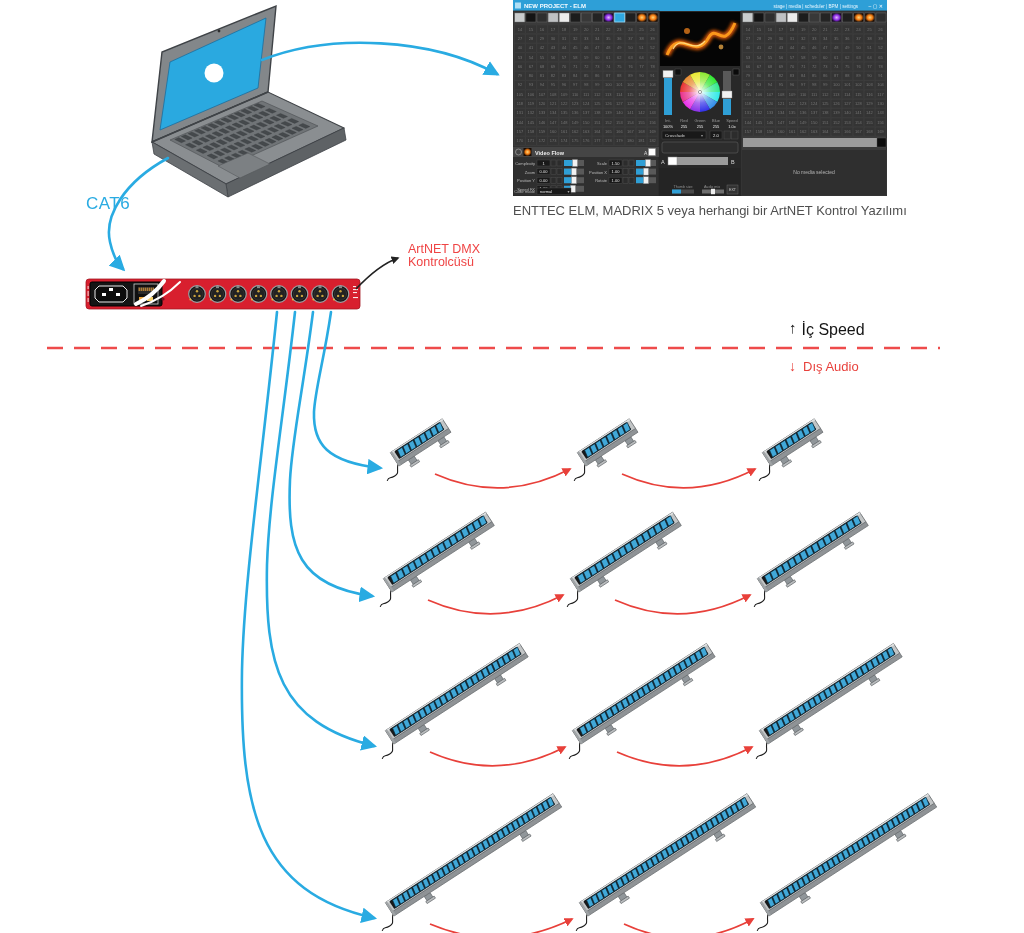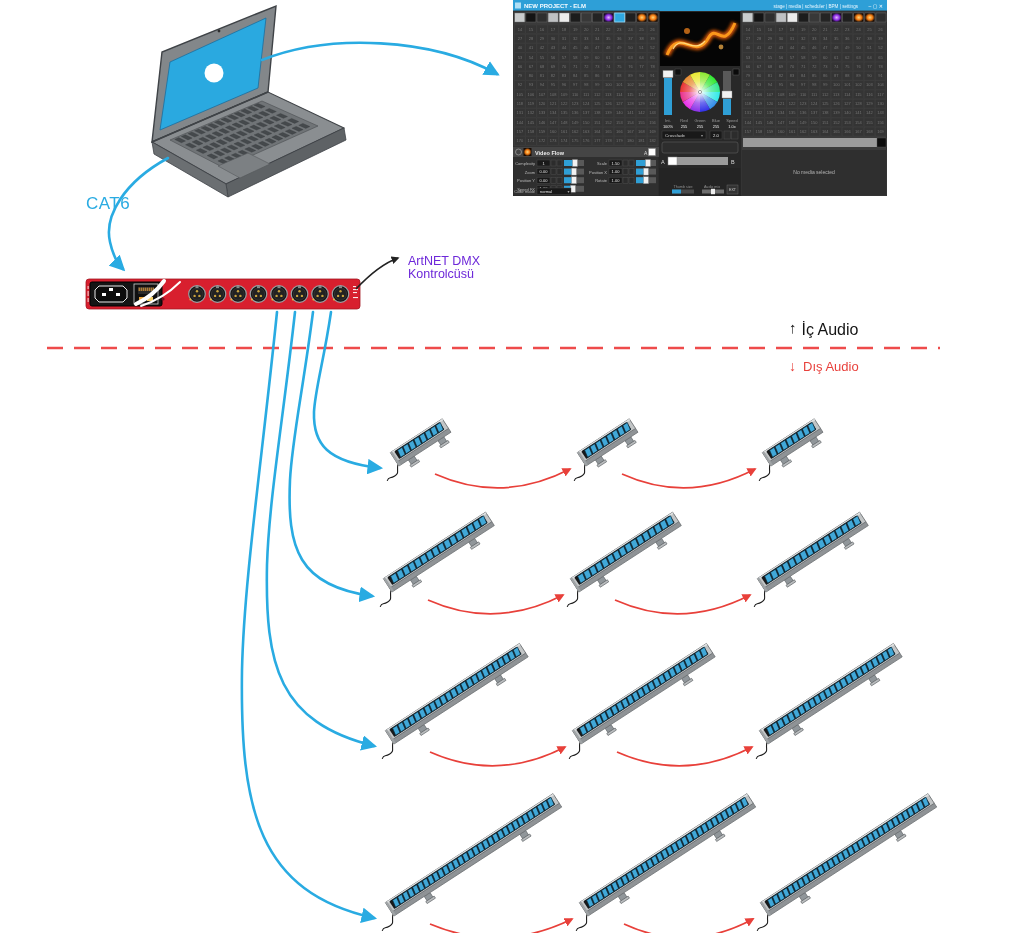--- a/index.html
+++ b/index.html
@@ -3,21 +3,21 @@
 <meta charset="utf-8">
 <style>
   html,body{margin:0;padding:0;background:#fff;}
   .canvas{position:relative;width:1024px;height:933px;background:#ffffff;overflow:hidden;
           font-family:"Liberation Sans",sans-serif;}
   svg{font-family:"Liberation Sans",sans-serif;}
   #diagram{position:absolute;left:0;top:0;}
   #elm{position:absolute;left:513px;top:0;}
   .lbl{position:absolute;white-space:nowrap;}
   #cat6-label{left:86px;top:194px;font-size:17px;letter-spacing:.5px;color:#29ABE2;text-align:center;}
-  #controller-label{left:408px;top:255px;font-size:12.5px;line-height:12.5px;color:#6d28d9;}
+  #controller-label{left:408px;top:243px;font-size:12.5px;line-height:12.5px;color:#ef4444;}
   #software-caption{left:513px;top:203px;font-size:13px;color:#4f4f4f;}
   #indoor-label{left:789px;top:321px;font-size:16px;color:#141414;display:flex;gap:5px;align-items:flex-start;}
   #indoor-label .arr{font-size:15px;line-height:14px;}
   #outdoor-label{left:789px;top:358px;font-size:13px;color:#E8413C;display:flex;gap:7px;align-items:center;}
   #outdoor-label .arr{font-size:14px;}
 </style>
 </head>
 <body>
 
 <div class="canvas">
@@ -1504,24 +1504,25 @@
       </g>
     </svg>
 
   <div class="lbl" id="cat6-label">CAT6</div>
 
   <div class="lbl" id="controller-label">
     <div>ArtNET DMX</div>
     <div>Kontrolcüsü</div>
   </div>
 
+  <div class="lbl" id="software-caption">ENTTEC ELM, MADRIX 5 veya herhangi bir ArtNET Kontrol Yazılımı</div>
 
   <div class="lbl" id="indoor-label">
     <span class="arr">↑</span>
-    <span>İç Audio</span>
+    <span>İç Speed</span>
   </div>
 
   <div class="lbl" id="outdoor-label">
     <span class="arr">↓</span>
     <span>Dış Audio</span>
   </div>
 
 </div>
 
 </body></html>

